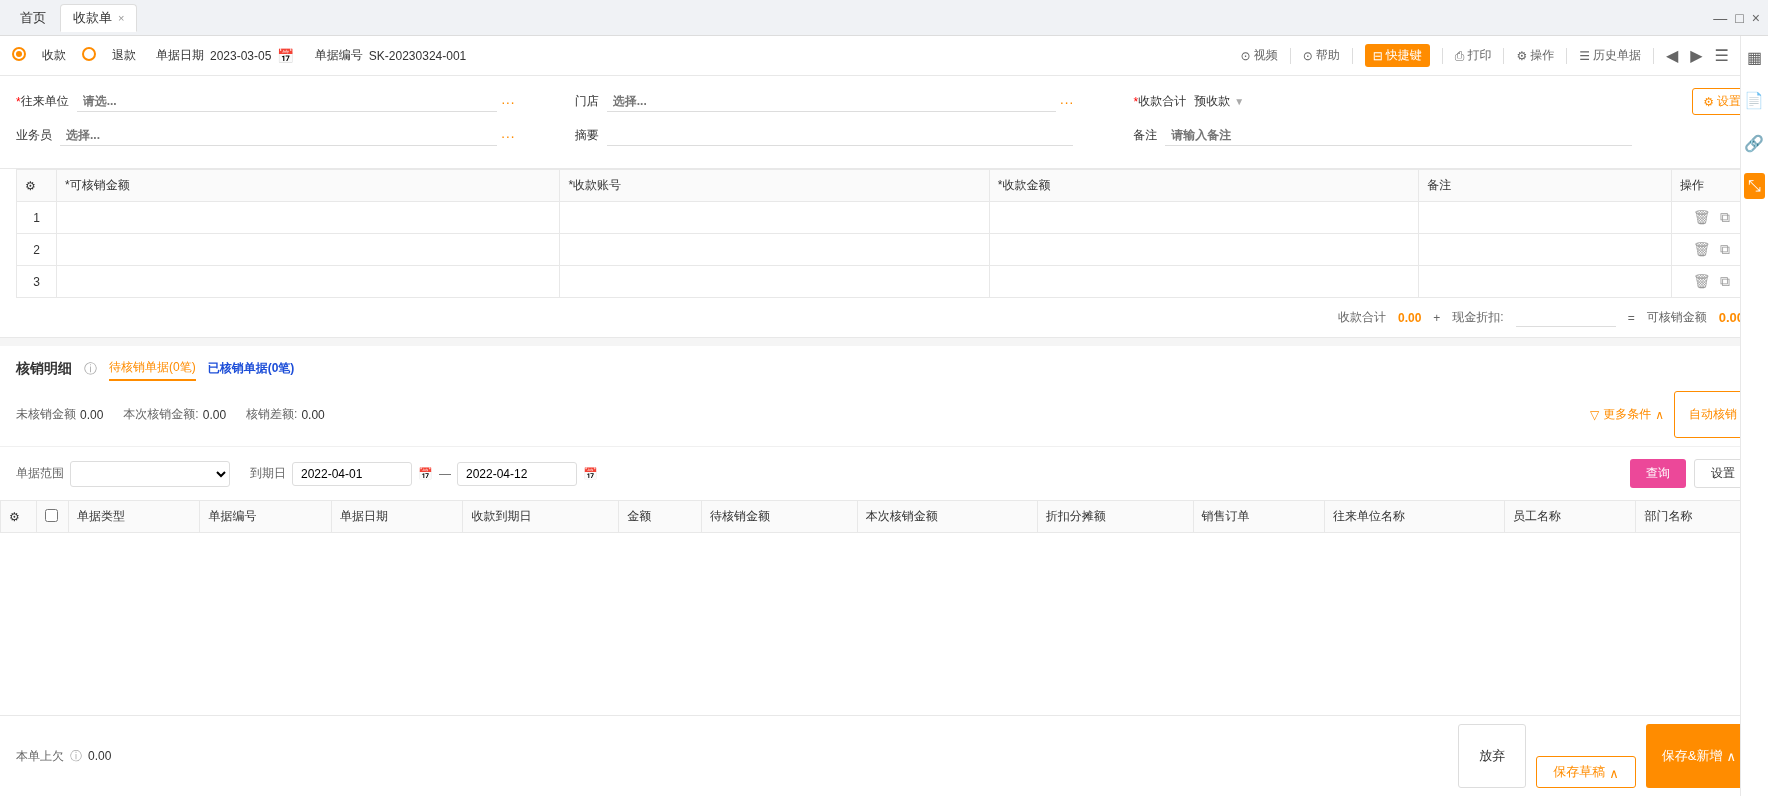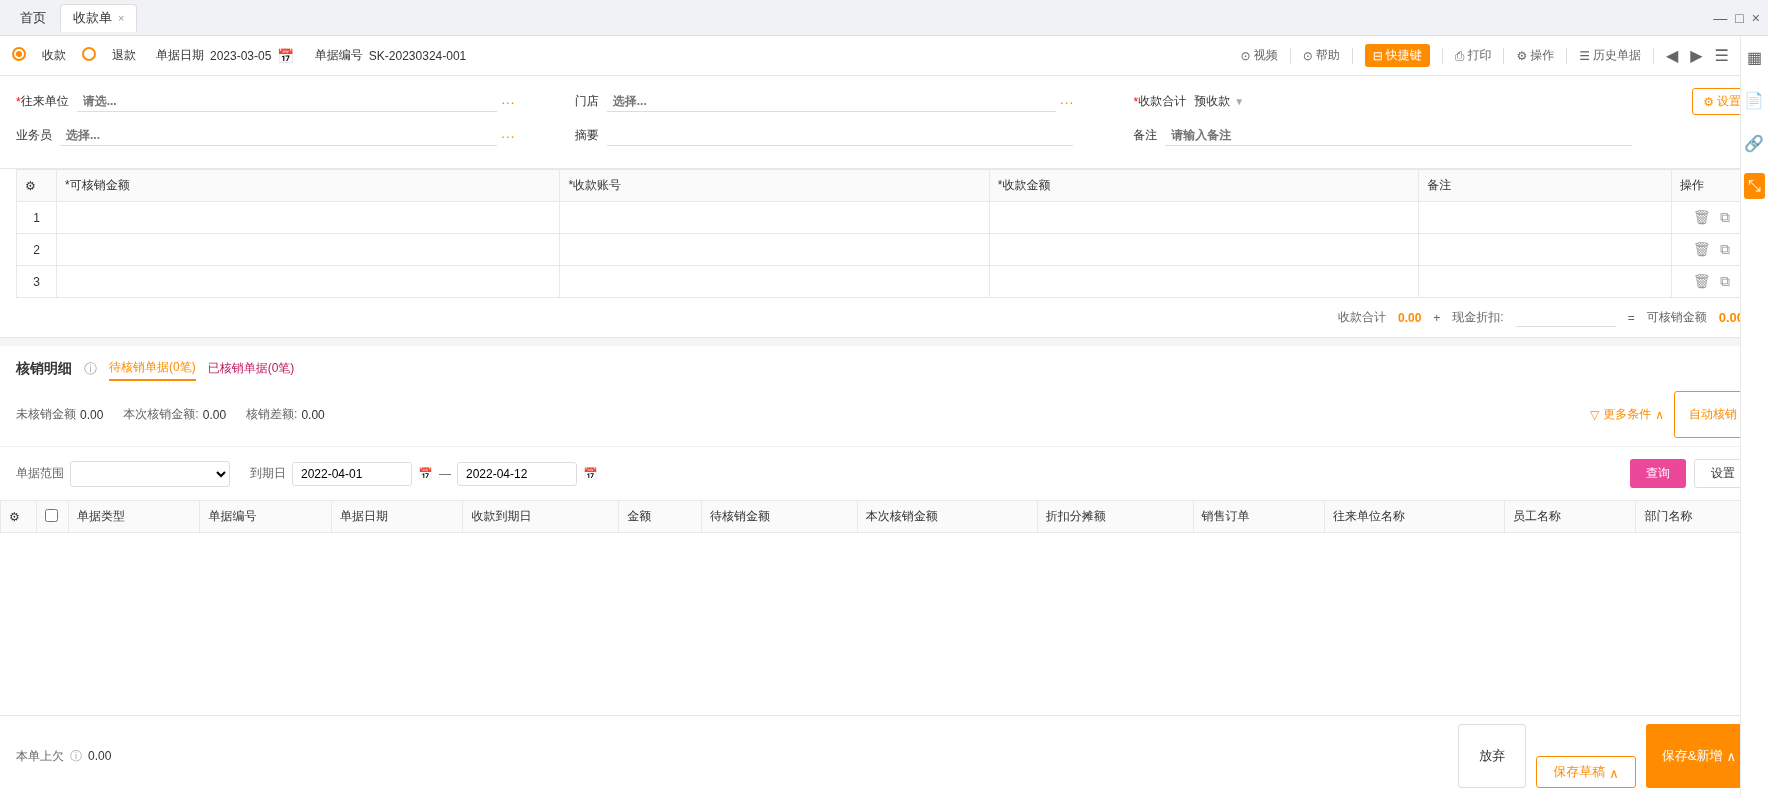--- a/index.html
+++ b/index.html
@@ -71,21 +71,21 @@
     .summary-input { border: none; border-bottom: 1px solid #ddd; width: 100px; padding: 2px 4px; font-size: 12px; }
     .result-label { color: #666; }
     .result-value { color: #ff8c00; font-weight: bold; font-size: 13px; }
 
     
     .section-header { padding: 10px 16px 6px; display: flex; align-items: center; gap: 12px; flex-shrink: 0; }
     .section-title { font-size: 14px; font-weight: bold; color: #333; }
     .info-icon { color: #aaa; cursor: pointer; font-size: 13px; }
     .section-tab { padding: 3px 0; cursor: pointer; font-size: 12px; }
     .section-tab.active { color: #ff8c00; border-bottom: 2px solid #ff8c00; }
-    .section-tab.inactive { color: #be185d; }
+    .section-tab.inactive { color: #1d4ed8; font-weight: bold; }
 
     
     .stats-row { display: flex; align-items: center; padding: 4px 16px 8px; gap: 20px; font-size: 12px; flex-shrink: 0; }
     .stat-item { display: flex; align-items: center; gap: 4px; }
     .stat-label { color: #666; }
     .stat-value { color: #333; }
     .stats-right { margin-left: auto; display: flex; align-items: center; gap: 10px; }
     .filter-btn { display: flex; align-items: center; gap: 4px; color: #ff8c00; cursor: pointer; font-size: 12px; }
     .auto-btn { background: #fff; border: 1px solid #ff8c00; color: #ff8c00; padding: 14px 14px; border-radius: 3px; cursor: pointer; font-size: 12px; }
 

